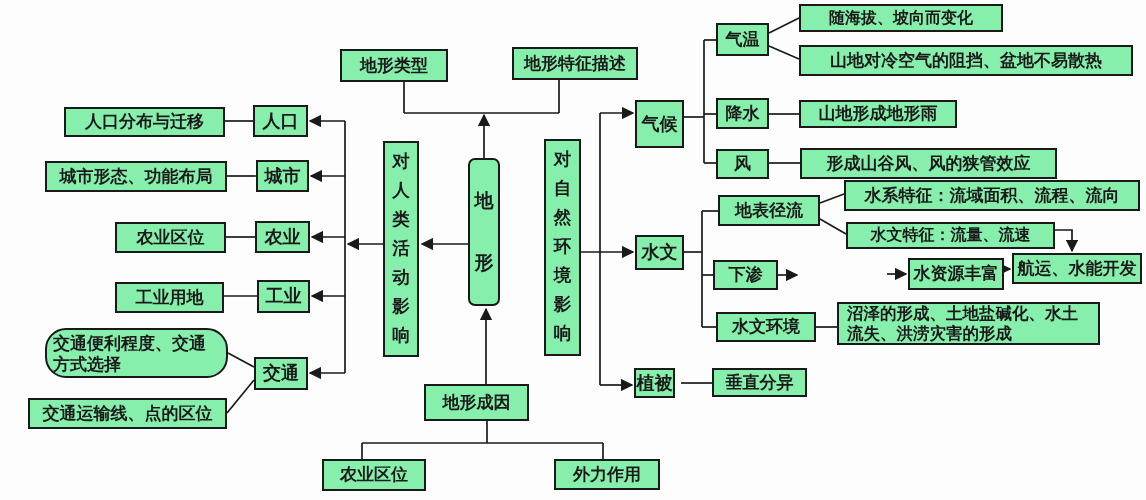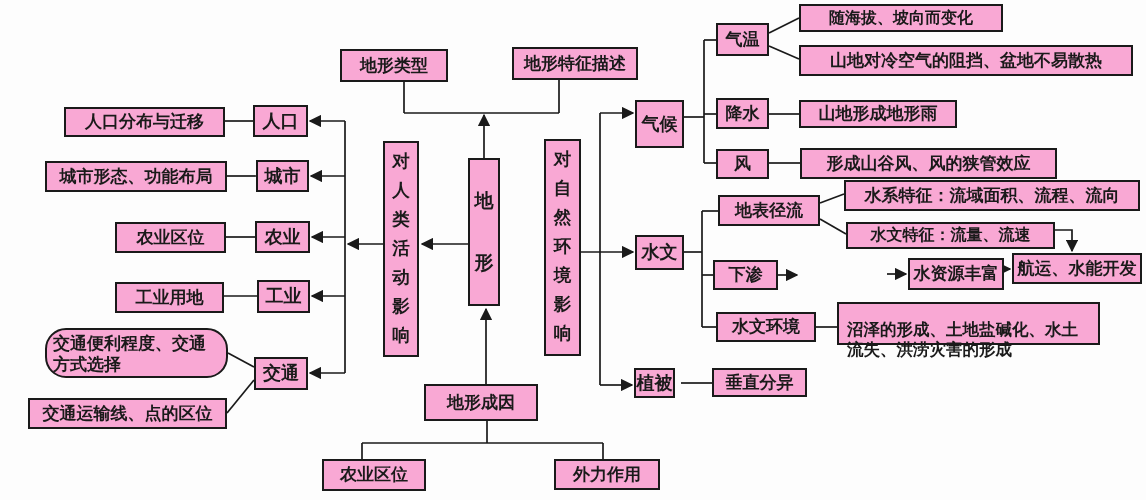--- a/index.html
+++ b/index.html
@@ -9,21 +9,21 @@
     background:#fdfdfd;
     font-family:"Liberation Serif","DejaVu Serif",serif;
     font-weight:bold;
     color:#1a1a1a;
     overflow:hidden;
   }
   #edges{position:absolute;left:0;top:0;width:1146px;height:500px;}
   .node{
     position:absolute;
     box-sizing:border-box;
-    background:#f9a8d4;
+    background:#86efac;
     border:2px solid #1a1a1a;
     display:flex;align-items:center;justify-content:center;
     font-size:17px;
     line-height:1.15;
     white-space:nowrap;
     z-index:2;
   }
   .node.sm{font-size:16px;}
   .node.big{font-size:18px;}
   .node.wrap{
@@ -43,23 +43,24 @@
     padding-top:4px;
   }
   .node.vert2{
     white-space:normal;
     word-break:break-all;
     line-height:62px;
     font-size:19px;
     text-align:center;
     align-items:flex-start;
     padding-top:10px;
+    border-radius:7px;
   }
   .node.two1{font-size:17px;line-height:21px;padding:3px 6px;border-radius:21px;}
-  .node.two2{font-size:16.5px;line-height:20px;padding:16px 8px;}
+  .node.two2{font-size:16.5px;line-height:20px;padding:0 8px;}
 </style>
 </head>
 <body>
 
 <div id="stage">
 
   <svg id="edges" viewBox="0 0 1146 500" xmlns="http://www.w3.org/2000/svg">
     <defs>
       <marker id="arr" viewBox="0 0 10 10" refX="9" refY="5" markerWidth="7.5" markerHeight="7.5" orient="auto-start-reverse">
         <path d="M0,0 L10,5 L0,10 z" fill="#1a1a1a"></path>
@@ -141,21 +142,21 @@
   <div class="node big" style="left:256px;top:160px;width:53px;height:32px">城市</div>
   <div class="node big" style="left:255px;top:221px;width:55px;height:32px">农业</div>
   <div class="node big" style="left:257px;top:280px;width:53px;height:33px">工业</div>
   <div class="node big" style="left:254px;top:357px;width:54px;height:33px">交通</div>
 
   <div class="node vert" style="left:383px;top:141px;width:36px;height:216px">对人类活动影响</div>
   <div class="node vert2" style="left:468px;top:158px;width:32px;height:148px">地形</div>
   <div class="node vert" style="left:544px;top:139px;width:37px;height:217px">对自然环境影响</div>
   <div class="node" style="left:340px;top:49px;width:108px;height:33px">地形类型</div>
   <div class="node" style="left:512px;top:47px;width:126px;height:33px">地形特征描述</div>
-  <div class="node" style="left:424px;top:384px;width:114px;height:37px">地形成因</div>
+  <div class="node" style="left:424px;top:384px;width:105px;height:37px">地形成因</div>
   <div class="node" style="left:322px;top:459px;width:104px;height:32px">农业区位</div>
   <div class="node" style="left:554px;top:459px;width:106px;height:31px">外力作用</div>
 
   <div class="node big" style="left:635px;top:100px;width:49px;height:48px">气候</div>
   <div class="node" style="left:716px;top:23px;width:53px;height:33px">气温</div>
   <div class="node sm" style="left:799px;top:4px;width:204px;height:28px">随海拔、坡向而变化</div>
   <div class="node" style="left:799px;top:45px;width:334px;height:31px">山地对冷空气的阻挡、盆地不易散热</div>
   <div class="node" style="left:716px;top:98px;width:53px;height:31px">降水</div>
   <div class="node" style="left:799px;top:100px;width:158px;height:28px">山地形成地形雨</div>
   <div class="node" style="left:716px;top:149px;width:53px;height:30px">风</div>

